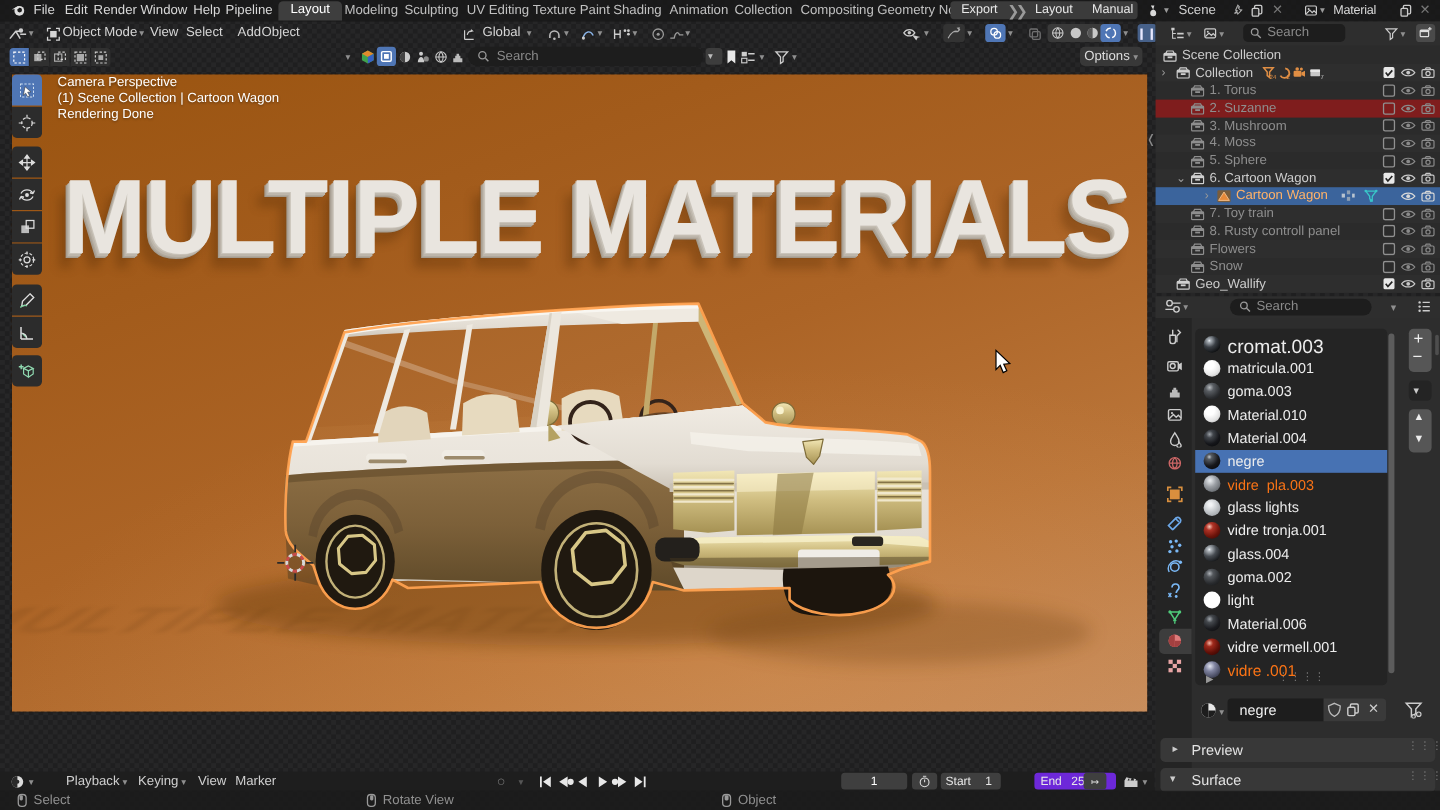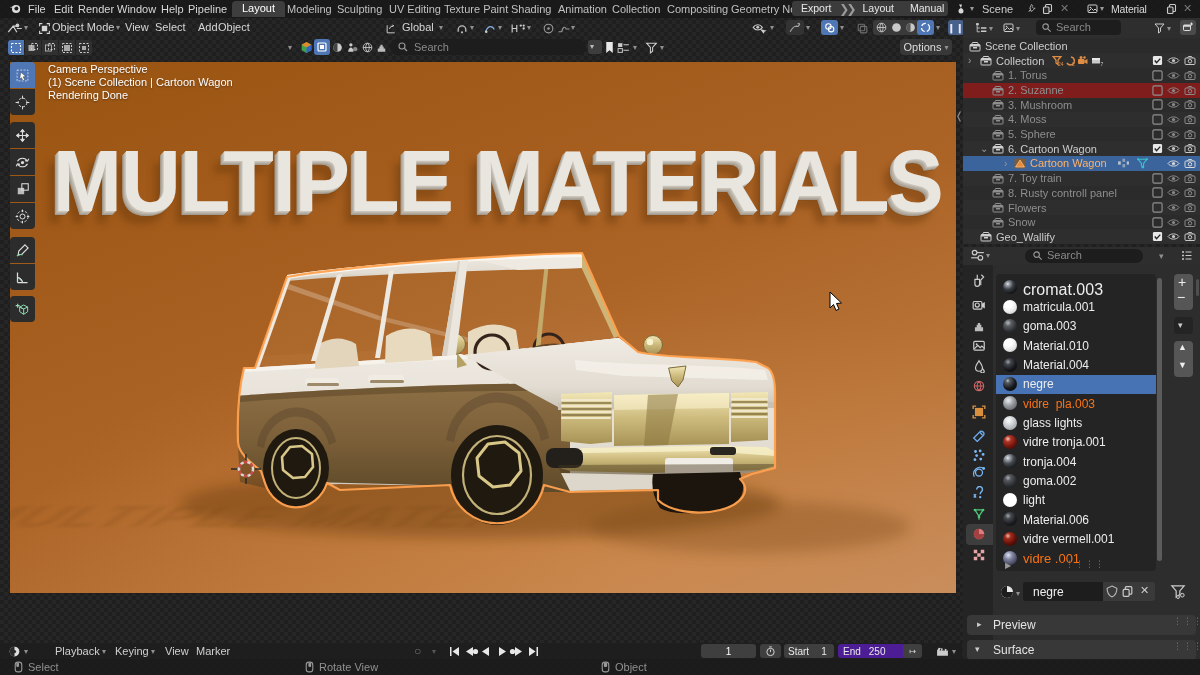--- a/index.html
+++ b/index.html
@@ -532,21 +532,21 @@
     <div class="abs row" style="left:760px;top:1px;width:21px;height:14px;background:#3f3f3f;border-radius:3px;justify-content:center">
         <svg width="11" height="11" viewBox="0 0 24 24">
           <circle cx="12" cy="13" r="8" fill="none" stroke="#ddd" stroke-width="2"></circle>
           <path d="M12 13 L12 8 M9 2 h6" stroke="#ddd" stroke-width="2"></path>
         </svg>
       </div>
     <div class="abs row" style="left:784px;top:1px;width:50px;height:14px;background:#3f3f3f;border-radius:3px;color:#e8e8e8;font-size:10px">
         <span style="margin-left:4px">Start</span>
         <span style="margin-left:12px">1</span>
       </div>
-    <div class="abs row" style="left:838px;top:1px;width:68px;height:14px;background:#4c1d95;border-radius:3px;color:#e8e8e8;font-size:10px">
+    <div class="abs row" style="left:862px;top:1px;width:68px;height:14px;background:#6d28d9;border-radius:3px;color:#e8e8e8;font-size:10px">
         <span style="margin-left:5px">End</span>
         <span style="margin-left:8px">250</span>
       </div>
     <div class="abs row" style="left:903px;top:1px;width:19px;height:14px;background:#3f3f3f;border-radius:3px;justify-content:center;color:#ddd;font-size:8px">↦</div>
     <svg class="abs" width="13" height="11" viewBox="0 0 24 20" style="left:936px;top:3px">
         <path d="M2 8 h20 v10 h-20z M2 8 l3 -5 4 1 -3 5 M9 4 l4 1 -3 5 M16 5 l4 1 -3 4" fill="#ccc"></path>
       </svg>
     <span class="abs dim" style="left:952px;top:4px;font-size:8px">▾</span>
   </div>
   <div id="rpanel">
@@ -1020,21 +1020,21 @@
           <div class="abs" style="left:33px;top:127.6px;width:160px;height:19px;background:#4772b3"></div>
           <div class="abs" style="left:40px;top:129.8px;width:14px;height:14px;border-radius:50%;background:radial-gradient(circle at 34% 27%, #c3c9cf 0%, #565c63 15%, #17181c 55%, #030304 100%)"></div>
           <span class="abs" style="left:60px;top:130.1px;color:#ededed;font-size:12px;white-space:nowrap">negre</span>
           <div class="abs" style="left:40px;top:149.2px;width:14px;height:14px;border-radius:50%;background:radial-gradient(circle at 38% 32%, #e2e5e8 5%, #9b9fa4 40%, #5e6267 85%)"></div>
           <span class="abs" style="left:60px;top:149.5px;color:#f97316;font-size:12px;white-space:nowrap">vidre&nbsp; pla.003</span>
           <div class="abs" style="left:40px;top:168.5px;width:14px;height:14px;border-radius:50%;background:radial-gradient(circle at 40% 32%, #f2f4f6 10%, #c2c6ca 50%, #8b8f94 100%)"></div>
           <span class="abs" style="left:60px;top:168.8px;color:#ededed;font-size:12px;white-space:nowrap">glass lights</span>
           <div class="abs" style="left:40px;top:187.8px;width:14px;height:14px;border-radius:50%;background:radial-gradient(circle at 35% 28%, #f8cabb 0%, #b03427 22%, #6e140b 60%, #2c0602 100%)"></div>
           <span class="abs" style="left:60px;top:188.1px;color:#ededed;font-size:12px;white-space:nowrap">vidre tronja.001</span>
           <div class="abs" style="left:40px;top:207.2px;width:14px;height:14px;border-radius:50%;background:radial-gradient(circle at 34% 28%, #f0f4f8 0%, #b4bac0 10%, #474c52 42%, #15171a 80%)"></div>
-          <span class="abs" style="left:60px;top:207.5px;color:#ededed;font-size:12px;white-space:nowrap">tronja.004</span>
+          <span class="abs" style="left:60px;top:207.5px;color:#ededed;font-size:12px;white-space:nowrap">glass.004</span>
           <div class="abs" style="left:40px;top:226.5px;width:14px;height:14px;border-radius:50%;background:radial-gradient(circle at 36% 28%, #aeb2b7 0%, #53575c 22%, #292b2e 62%, #111214 100%)"></div>
           <span class="abs" style="left:60px;top:226.8px;color:#ededed;font-size:12px;white-space:nowrap">goma.002</span>
           <div class="abs" style="left:40px;top:245.8px;width:14px;height:14px;border-radius:50%;background:radial-gradient(circle at 45% 40%, #ffffff 60%, #f2f2f2 88%, #d8d8d8 100%)"></div>
           <span class="abs" style="left:60px;top:246.1px;color:#ededed;font-size:12px;white-space:nowrap">light</span>
           <div class="abs" style="left:40px;top:265.2px;width:14px;height:14px;border-radius:50%;background:radial-gradient(circle at 36% 28%, #a4a9af 0%, #45494e 22%, #1b1c20 60%, #08090a 100%)"></div>
           <span class="abs" style="left:60px;top:265.5px;color:#ededed;font-size:12px;white-space:nowrap">Material.006</span>
           <div class="abs" style="left:40px;top:284.5px;width:14px;height:14px;border-radius:50%;background:radial-gradient(circle at 35% 28%, #f4b8a8 0%, #a02a1c 22%, #5e0f07 60%, #250402 100%)"></div>
           <span class="abs" style="left:60px;top:284.8px;color:#ededed;font-size:12px;white-space:nowrap">vidre vermell.001</span>
           <div class="abs" style="left:40px;top:303.8px;width:14px;height:14px;border-radius:50%;background:radial-gradient(circle at 38% 30%, #d8dbe8 3%, #8084a0 32%, #474a60 70%, #242632 100%)"></div>
           <span class="abs" style="left:60px;top:304.1px;color:#f97316;font-size:13px;white-space:nowrap">vidre .001</span>

